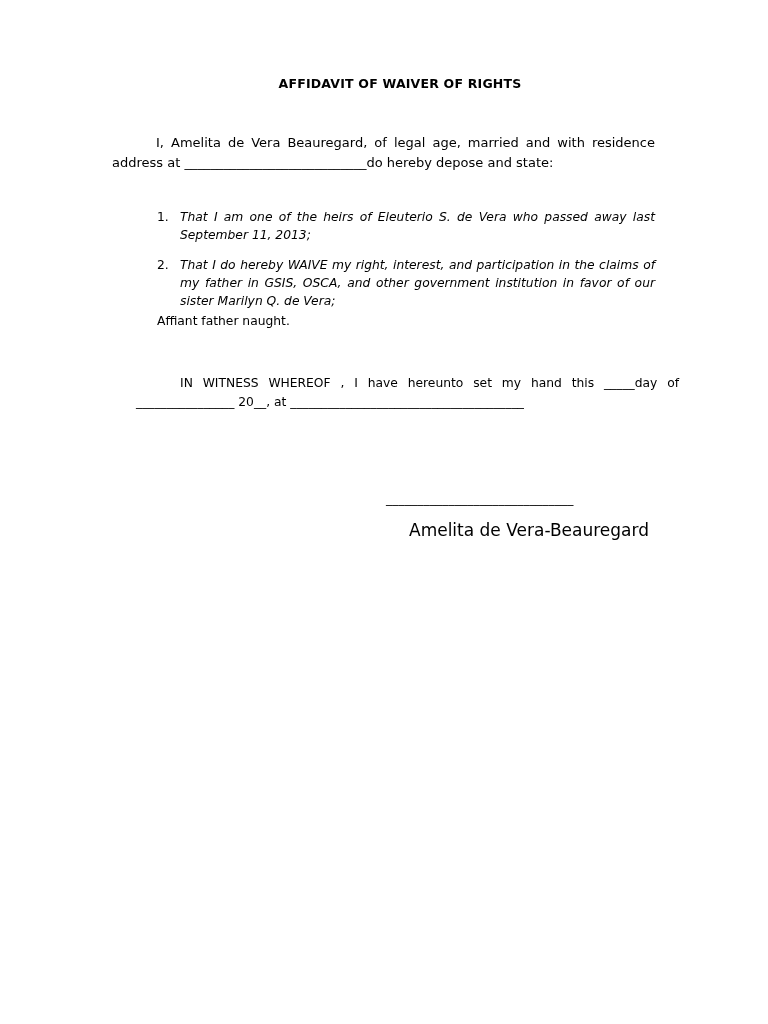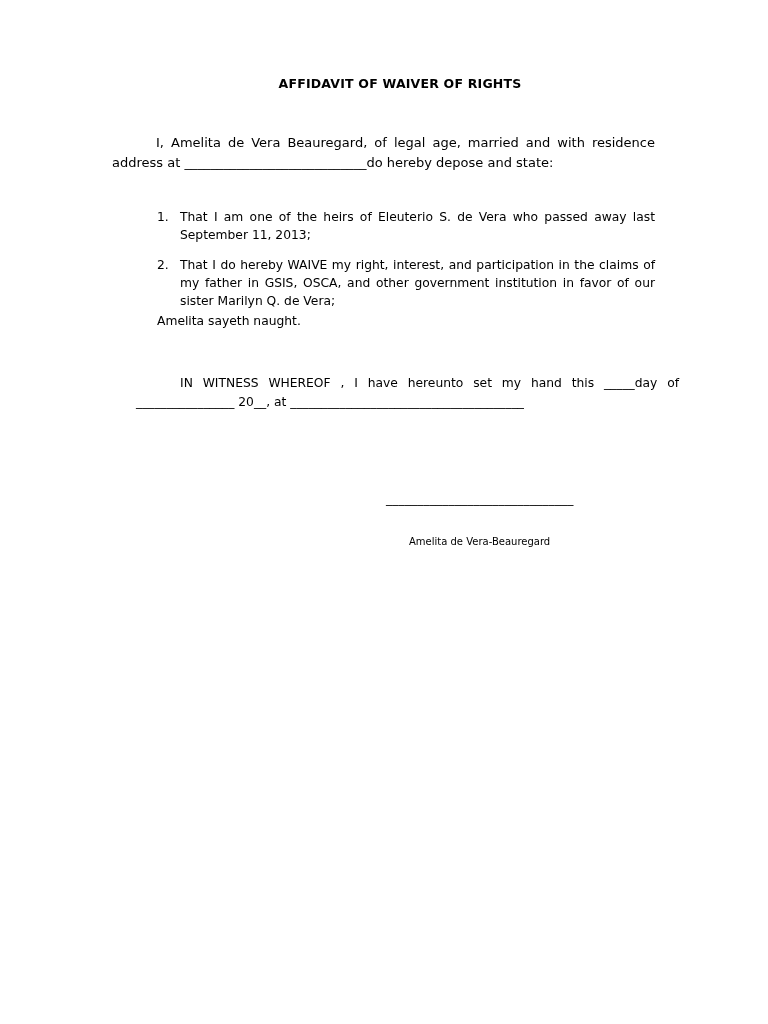--- a/index.html
+++ b/index.html
@@ -62,20 +62,21 @@
     margin-bottom: 13px;
   }
   .num-item .num {
     width: 23px;
     flex: 0 0 23px;
     text-align: left;
   }
   .num-item .txt {
     flex: 1 1 auto;
     text-align: justify;
+    font-style: italic;
   }
   .item1 { top: 208px; }
   .item2 { top: 256px; }
   .affiant {
     position: absolute;
     left: 157px;
     top: 314px;
     font-size: 12.3px;
   }
   .witness {
@@ -96,22 +97,22 @@
     position: absolute;
     left: 386px;
     top: 480px;
     font-size: 12.3px;
     letter-spacing: 0.1px;
     margin-top: 12px;
   }
   .sig-name {
     position: absolute;
     left: 409px;
-    top: 536px;
-    font-size: 10px;
+    top: 520px;
+    font-size: 17px;
   }
 </style>
 </head>
 <body>
 
 <div class="page">
 
   <div class="doc-title">AFFIDAVIT OF WAIVER OF RIGHTS</div>
 
   <div class="body-block para-intro"><span class="indent"></span><span>I, Amelita de Vera Beauregard, of legal age, married and with residence address at ____________________________do hereby depose and state:</span></div>
@@ -123,21 +124,21 @@
     </div>
   </div>
 
   <div class="numbered item2">
     <div class="num-item">
       <span class="num">2.</span>
       <span class="txt">That I do hereby WAIVE my right, interest, and participation in the claims of my father in GSIS, OSCA, and other government institution in favor of our sister Marilyn Q. de Vera;</span>
     </div>
   </div>
 
-  <div class="affiant">Amelita sayeth naught.</div>
+  <div class="affiant">Affiant father naught.</div>
 
   <div class="witness"><span class="indent"></span><span>IN WITNESS WHEREOF , I have hereunto set my hand this _____day of ________________ 20__, at ______________________________________</span></div>
 
   <div class="sig-line">______________________________</div>
 
   <div class="sig-name">Amelita de Vera-Beauregard</div>
 
 </div>
 
 </body></html>

